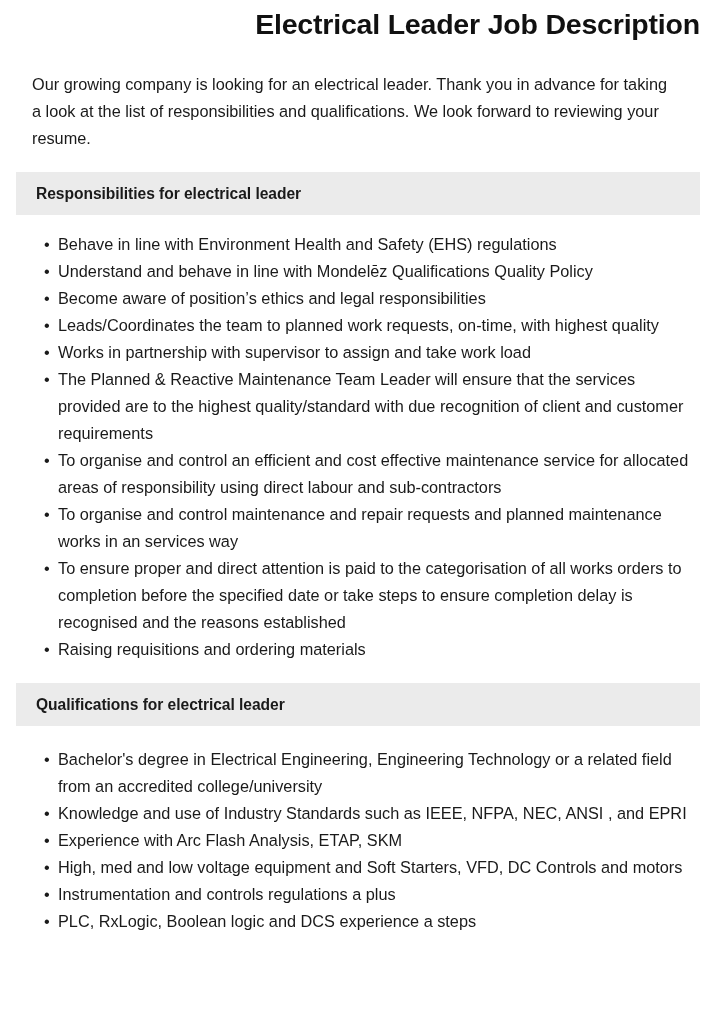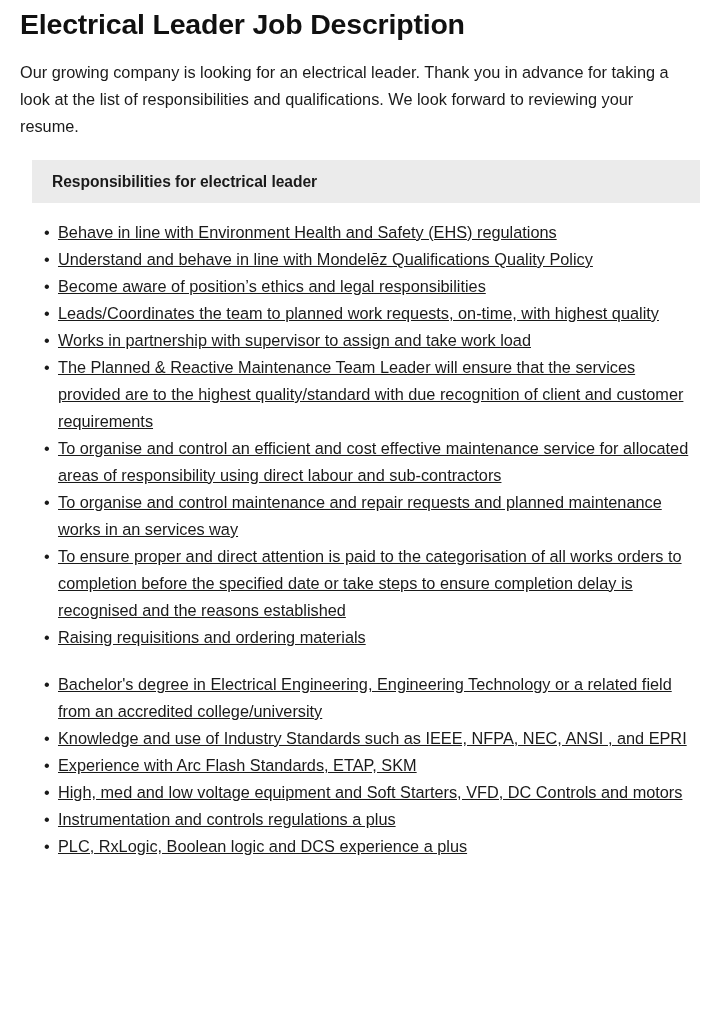--- a/index.html
+++ b/index.html
@@ -20,40 +20,40 @@
     position: relative;
     width: 720px;
     height: 1030px;
     box-sizing: border-box;
   }
 
   
   .doc-title {
     margin: 0;
     padding: 6px 20px 0 20px;
-    text-align: left;
+    text-align: right;
     font-size: 28.5px;
     font-weight: bold;
     line-height: 36px;
     letter-spacing: -0.2px;
     color: #111111;
   }
 
   
   .intro {
-    margin: 0;
+    margin: 12px;
     padding: 17px 34px 0 20px;
     font-size: 16.3px;
     line-height: 27px;
     color: #1a1a1a;
   }
 
   
   .section-header {
-    margin: 20px 20px 0 32px;
+    margin: 20px 20px 0 16px;
     background: #ebebeb;
     height: 43px;
     display: flex;
     align-items: center;
     padding: 0 0 0 20px;
     box-sizing: border-box;
   }
   .section-header-text {
     font-size: 15.6px;
     font-weight: bold;
@@ -81,21 +81,20 @@
     left: -14px;
     top: 0;
     width: 14px;
     text-align: left;
     font-size: 16.3px;
     line-height: 27px;
     color: #1a1a1a;
   }
   ul.bullets li .li-text {
     display: block;
-    text-decoration: underline;
   }
 
   
   ul.bullets.qualifications {
     padding-top: 20px;
   }
 </style>
 </head>
 <body>
 
@@ -145,41 +144,44 @@
       <li>
         <span class="bullet-dot">•</span>
         <span class="li-text">To ensure proper and direct attention is paid to the categorisation of all works orders to completion before the specified date or take steps to ensure completion delay is recognised and the reasons established</span>
       </li>
       <li>
         <span class="bullet-dot">•</span>
         <span class="li-text">Raising requisitions and ordering materials</span>
       </li>
     </ul>
 
+  <div class="section-header">
+    <span class="section-header-text">Qualifications for electrical leader</span>
+  </div>
 
   <ul class="bullets qualifications">
       <li>
         <span class="bullet-dot">•</span>
         <span class="li-text">Bachelor's degree in Electrical Engineering, Engineering Technology or a related field from an accredited college/university</span>
       </li>
       <li>
         <span class="bullet-dot">•</span>
         <span class="li-text">Knowledge and use of Industry Standards such as IEEE, NFPA, NEC, ANSI , and EPRI</span>
       </li>
       <li>
         <span class="bullet-dot">•</span>
-        <span class="li-text">Experience with Arc Flash Standards, ETAP, SKM</span>
+        <span class="li-text">Experience with Arc Flash Analysis, ETAP, SKM</span>
       </li>
       <li>
         <span class="bullet-dot">•</span>
         <span class="li-text">High, med and low voltage equipment and Soft Starters, VFD, DC Controls and motors</span>
       </li>
       <li>
         <span class="bullet-dot">•</span>
         <span class="li-text">Instrumentation and controls regulations a plus</span>
       </li>
       <li>
         <span class="bullet-dot">•</span>
-        <span class="li-text">PLC, RxLogic, Boolean logic and DCS experience a plus</span>
+        <span class="li-text">PLC, RxLogic, Boolean logic and DCS experience a steps</span>
       </li>
     </ul>
 
 </div>
 
 </body></html>

